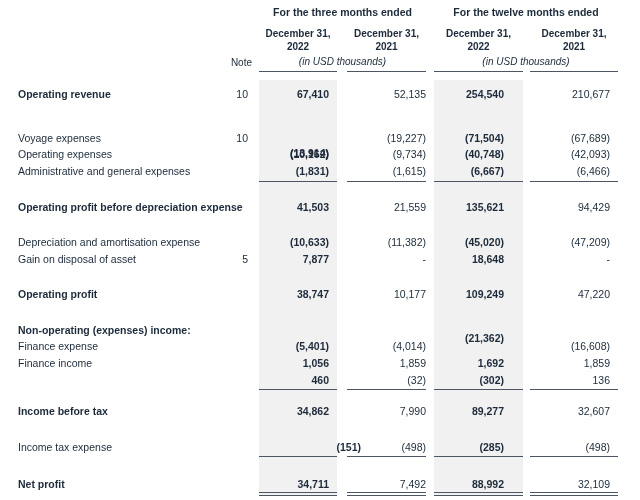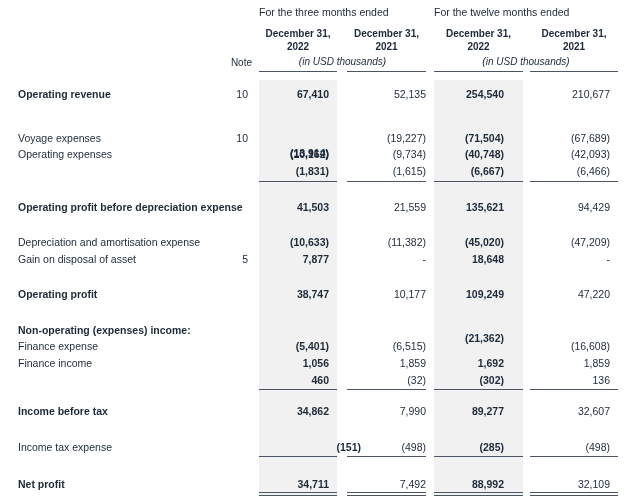--- a/index.html
+++ b/index.html
@@ -39,21 +39,22 @@
     white-space: nowrap;
     font-size: 10.5px;
     line-height: 12px;
     letter-spacing: 0px;
   }
   .bold { font-weight: bold; }
 
   
   .grp-head {
     font-size: 10.5px;
-    font-weight: normal;
+    font-weight: bold;
+    text-align: center;
   }
   .col-head {
     font-size: 10px;
     font-weight: bold;
     text-align: center;
     line-height: 12px;
   }
   .units {
     font-size: 10px;
     font-style: italic;
@@ -139,20 +140,21 @@
   <div class="t val c2" style="top:132px;">(19,227)</div>
   <div class="t val c3 bold" style="top:132px;">(71,504)</div>
   <div class="t val c4" style="top:132px;">(67,689)</div>
 
   <div class="t lbl" style="top:148px;">Operating expenses</div>
   <div class="t val c1 bold" style="top:148px;">(10,162)</div>
   <div class="t val c2" style="top:148px;">(9,734)</div>
   <div class="t val c3 bold" style="top:148px;">(40,748)</div>
   <div class="t val c4" style="top:148px;">(42,093)</div>
 
+  <div class="t lbl" style="top:165px;">Administrative and general expenses</div>
   <div class="t val c1 bold" style="top:165px;">(1,831)</div>
   <div class="t val c2" style="top:165px;">(1,615)</div>
   <div class="t val c3 bold" style="top:165px;">(6,667)</div>
   <div class="t val c4" style="top:165px;">(6,466)</div>
 
   <div class="rule r1" style="top:181px;"></div>
   <div class="rule r2" style="top:181px;"></div>
   <div class="rule r3" style="top:181px;"></div>
   <div class="rule r4" style="top:181px;"></div>
 
@@ -178,21 +180,21 @@
   <div class="t lbl bold" style="top:288px;">Operating profit</div>
   <div class="t val c1 bold" style="top:288px;">38,747</div>
   <div class="t val c2" style="top:288px;">10,177</div>
   <div class="t val c3 bold" style="top:288px;">109,249</div>
   <div class="t val c4" style="top:288px;">47,220</div>
 
   <div class="t lbl bold" style="top:324px;">Non-operating (expenses) income:</div>
 
   <div class="t lbl" style="top:340px;">Finance expense</div>
   <div class="t val c1 bold" style="top:340px;">(5,401)</div>
-  <div class="t val c2" style="top:340px;">(6,515)</div>
+  <div class="t val c2" style="top:340px;">(4,014)</div>
   <div class="t val c3 bold" style="top:332px;">(21,362)</div>
   <div class="t val c4" style="top:340px;">(16,608)</div>
 
   <div class="t lbl" style="top:357px;">Finance income</div>
   <div class="t val c1 bold" style="top:357px;">1,056</div>
   <div class="t val c2" style="top:357px;">1,859</div>
   <div class="t val c3 bold" style="top:357px;">1,692</div>
   <div class="t val c4" style="top:357px;">1,859</div>
 
   <div class="t val c1 bold" style="top:374px;">460</div>

